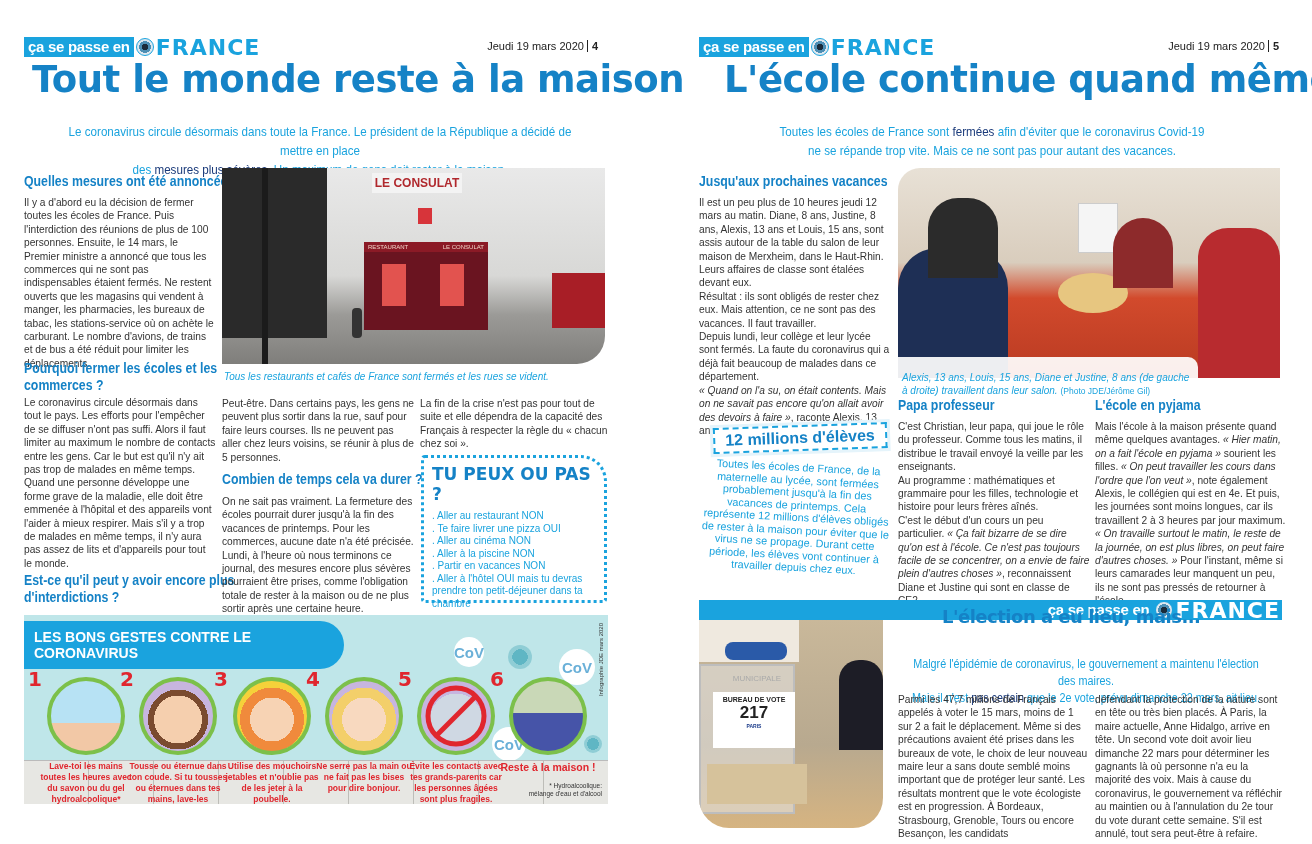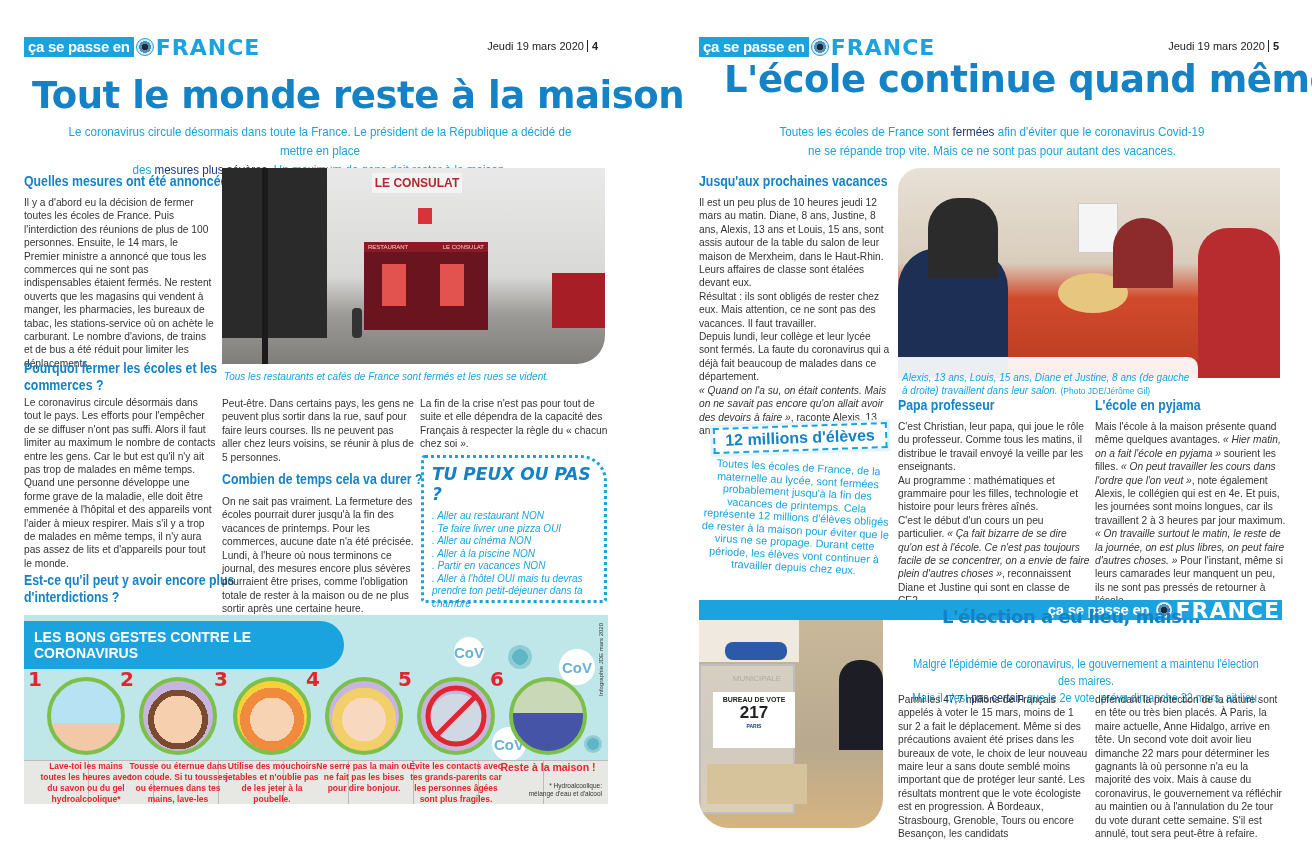--- a/index.html
+++ b/index.html
@@ -15,21 +15,21 @@
   .date b { border-left: 1px solid #222; padding-left: 4px; margin-left: 3px; }
   .headline { position: absolute; color: #1582c6; font-family: "DejaVu Sans", sans-serif; font-weight: bold; letter-spacing: -0.5px; white-space: nowrap; }
   .chapo { position: absolute; color: #1aa3de; font-family: "Liberation Sans", sans-serif; font-size: 13.5px; text-align: center; line-height: 19px; font-weight: normal; transform: scaleX(0.86); transform-origin: center top; }
   .chapo .dark { color: #1a3a7a; }
   .h3 { position: absolute; color: #1582c6; font-size: 14px; font-weight: bold; line-height: 17px; transform: scaleX(0.88); transform-origin: left top; white-space: nowrap; }
   .body { position: absolute; font-size: 10.2px; line-height: 13.4px; color: #333; }
   .body i { font-style: italic; }
   .photo { position: absolute; overflow: hidden; }
   .caption { position: absolute; color: #1aa3de; font-size: 10px; font-style: italic; line-height: 13px; }
   .caption small { font-size: 8.5px; font-style: normal; }
-  .boxtp { position: absolute; border: 3px dotted #1aa3de; border-radius: 4px 26px 4px 4px; padding: 6px 8px; font-style: italic; }
+  .boxtp { position: absolute; border: 3px dotted #1aa3de; border-radius: 4px 26px 4px 4px; padding: 6px 8px; }
   .boxtp .ttl { color: #1582c6; font-size: 17px; font-weight: 900; font-family: "DejaVu Sans", sans-serif; margin-bottom: 6px; }
   .boxtp .ln { color: #1aa3de; font-size: 10px; line-height: 12.5px; }
   .infog { position: absolute; background: #bfe6e9; overflow: hidden; }
   .infog-title { position: absolute; left: 0; top: 6px; background: #1aa3de; color: #fff; font-weight: bold; font-size: 14px; padding: 8px 40px 8px 10px; border-radius: 0 28px 28px 0; width: 320px; }
   .step { position: absolute; width: 100px; text-align: center; }
   .step-num { position: absolute; left: -8px; top: -10px; color: #e0262e; font-weight: 900; font-size: 20px; font-family: "DejaVu Sans", sans-serif; }
   .step-circle { width: 78px; height: 78px; border-radius: 50%; border: 4px solid #7cc04a; margin: 0 auto; position: relative; overflow: hidden; }
   .step-text { color: #e0262e; font-size: 8.5px; font-weight: bold; line-height: 11px; margin-top: 6px; }
   .floor { position: absolute; left: 0; right: 0; bottom: 0; height: 44px; background: repeating-linear-gradient(90deg, #e7e7e3 0 64px, #bdbdb8 64px 65px), #e7e7e3; border-top: 1px solid #bbb; }
   .cov { position: absolute; border-radius: 50%; background: #fff; color: #6ab0d8; font-weight: bold; display: flex; align-items: center; justify-content: center; font-size: 15px; }
@@ -46,21 +46,21 @@
 
 <div id="page-left" class="page">
   <div class="kicker" style="left:24px; top:37px;">
     <span class="kicker-tag">ça se passe en</span>
     <span class="kicker-eye"></span>
     <span class="kicker-france">FRANCE</span>
   </div>
   <div class="date" style="right:42px; top:40px;">
     <span>Jeudi 19 mars 2020</span><b>4</b>
   </div>
-  <div class="headline" style="left:32px; top:74px; font-size:37px;">Tout le monde reste à la maison</div>
+  <div class="headline" style="left:32px; top:58px; font-size:37px;">Tout le monde reste à la maison</div>
 
   <div class="chapo" style="left:10px; top:122px; width:620px;">
     <div>Le coronavirus circule désormais dans toute la France. Le président de la République a décidé de mettre en place</div>
     <div><span>des</span> <span class="dark">mesures plus sévères</span><span>. Un maximum de gens doit rester à la maison.</span></div>
   </div>
 
   <div class="h3" style="left:24px; top:173px;">Quelles mesures ont été annoncées ?</div>
   <div class="body" style="left:24px; top:196px; width:192px;">Il y a d'abord eu la décision de fermer toutes les écoles de France. Puis l'interdiction des réunions de plus de 100 personnes. Ensuite, le 14 mars, le Premier ministre a annoncé que tous les commerces qui ne sont pas indispensables étaient fermés. Ne restent ouverts que les magasins qui vendent à manger, les pharmacies, les bureaux de tabac, les stations-service où on achète le carburant. Le nombre d'avions, de trains et de bus a été réduit pour limiter les déplacements.</div>
 
   <div class="h3" style="left:24px; top:360px;">

